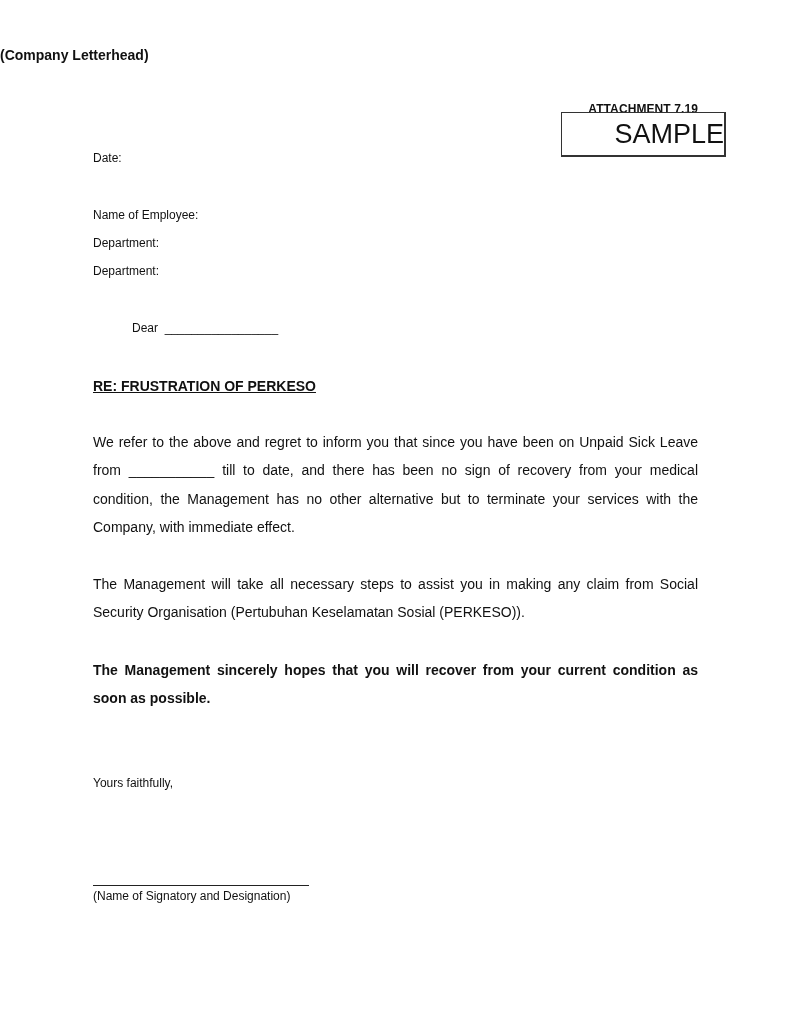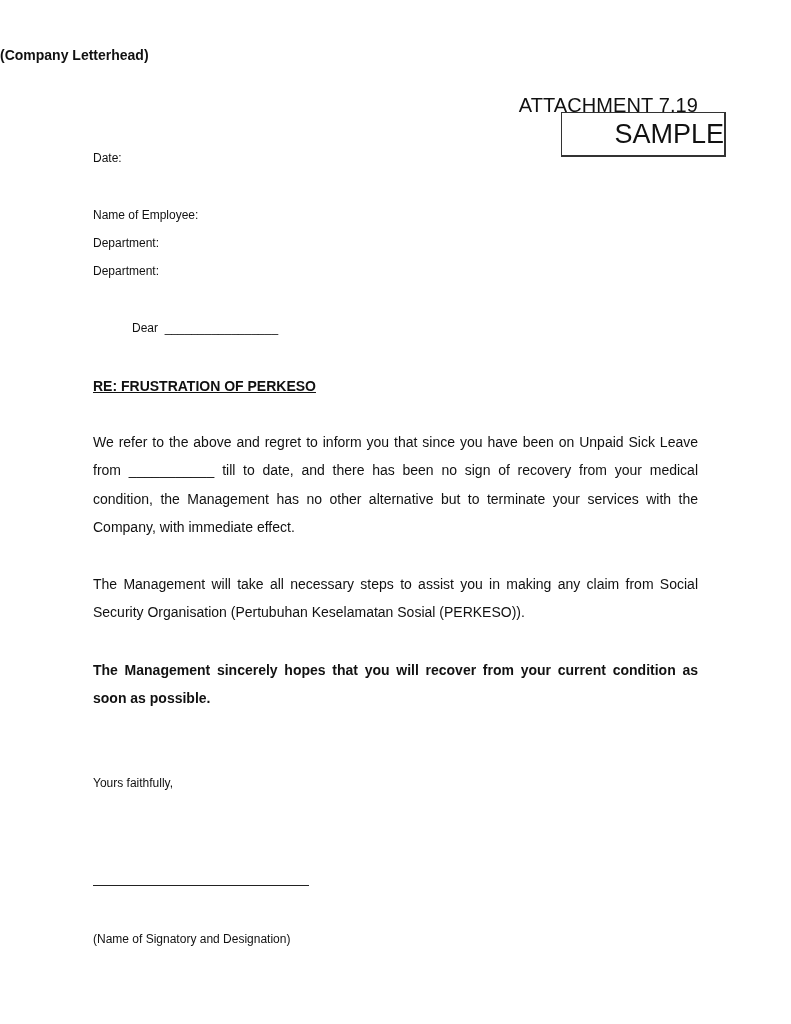--- a/index.html
+++ b/index.html
@@ -17,23 +17,24 @@
       font-size: 14px;
     }
     .abs { position: absolute; white-space: nowrap; }
     .letterhead {
       left: 0; width: 791px; top: 47px;
       text-align: left;
       font-weight: bold;
       font-size: 14px;
     }
     .attachment {
-      right: 93px; top: 94px;
-      font-size: 20px;
+      right: 93px; top: 102px;
+      font-size: 12px;
       letter-spacing: 0.1px;
+      font-weight: bold;
     }
     .sample-box {
       position: absolute;
       left: 529px; top: 112px;
       width: 162px; height: 42px;
       border-top: 1px solid #333;
       border-left: 1px solid #333;
       border-right: 2px solid #333;
       border-bottom: 2px solid #333;
       display: flex;
@@ -92,15 +93,15 @@
   <div class="para" style="top:428px;">We refer to the above and regret to inform you that since you have been on Unpaid Sick Leave from ___________ till to date, and there has been no sign of recovery from your medical condition, the Management has no other alternative but to terminate your services with the Company, with immediate effect.</div>
 
   <div class="para" style="top:570px;">The Management will take all necessary steps to assist you in making any claim from Social Security Organisation (Pertubuhan Keselamatan Sosial (PERKESO)).</div>
 
   <div class="para" style="top:656px;font-weight:bold;">The Management sincerely hopes that you will recover from your current condition as soon as possible.</div>
 
   <div class="abs label" style="top:776px;">Yours faithfully,</div>
 
   <div class="sig-line"></div>
 
-  <div class="abs label" style="top:932px;">(Name of Signatory and Designation)</div>
+  <div class="abs label" style="top:889px;">(Name of Signatory and Designation)</div>
 
 </div>
 
 </body></html>

